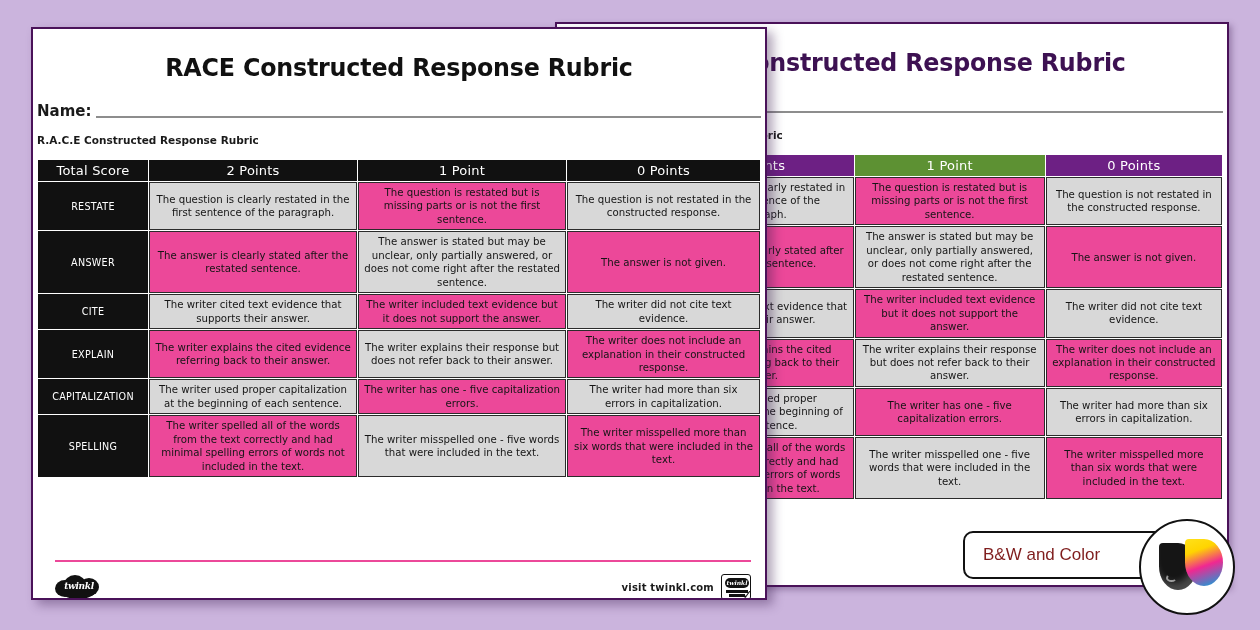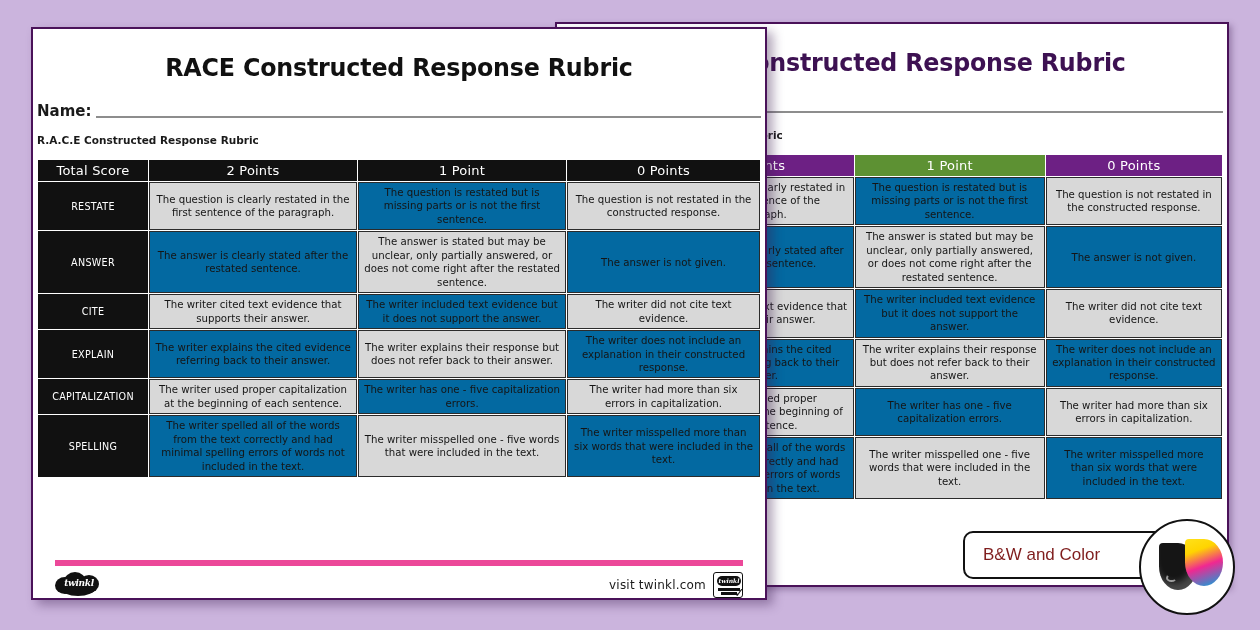--- a/index.html
+++ b/index.html
@@ -90,21 +90,21 @@
   
   td.rowlabel {
     background: #111111;
     color: #ffffff;
     font-size: 9.6px;
     font-weight: normal;
     letter-spacing: .3px;
   }
   
   td.cell {
-    background: #0369a1;
+    background: #ec4899;
     color: #151515;
     font-size: 10.2px;
     line-height: 1.32;
     border: 1px solid #2b2b2b;
   }
   td.cell.shade { background: #d8d8d8; }
 
   col.c0 { width: 14.6%; }
   col.c1 { width: 27.6%; }
   col.c2 { width: 27.6%; }
@@ -113,24 +113,24 @@
   
   .colored th.hdr.h0 { background: #6d2084; }
   .colored th.hdr.h1 { background: #6d2084; }
   .colored th.hdr.h2 { background: #5d9133; }
   .colored th.hdr.h3 { background: #6d2084; }
   .colored td.rowlabel { background: #6d2084; }
 
   
   .footer {
     position: absolute;
-    left: 22px; right: 22px; bottom: 16px;
+    left: 22px; right: 14px; bottom: 16px;
     height: 46px;
-    border-top: 6px solid #ec4899;
-    display: flex; align-items: flex-start; justify-content: space-between;
+    border-top: 2px solid #ec4899;
+    display: flex; align-items: center; justify-content: space-between;
   }
   .twinkl-logo {
     position: relative;
     width: 48px; height: 24px;
     margin-top: 6px;
   }
   .twinkl-logo .blob {
     position: absolute; background: #111111; border-radius: 50%;
   }
   .twinkl-logo .b1 { left: 0; top: 5px; width: 20px; height: 17px; }
@@ -140,21 +140,21 @@
   .twinkl-logo .word {
     position: absolute; left: 0; top: 6px; width: 48px;
     text-align: center; color: #ffffff;
     font-family: "DejaVu Serif", serif;
     font-size: 9px; font-weight: bold; font-style: italic;
     letter-spacing: -.3px; z-index: 4;
   }
   .footer-right { display: flex; align-items: center; gap: 7px; margin-top: 6px; }
   .visit-text {
     font-family: "DejaVu Sans", sans-serif;
-    font-size: 12px; font-weight: normal; color: #1a1a1a;
+    font-size: 10px; font-weight: bold; color: #1a1a1a;
     letter-spacing: .2px;
   }
   .stamp {
     width: 30px; height: 26px;
     border: 1.5px solid #111;
     border-radius: 3px;
     position: relative;
     background: #fff;
     overflow: hidden;
   }

